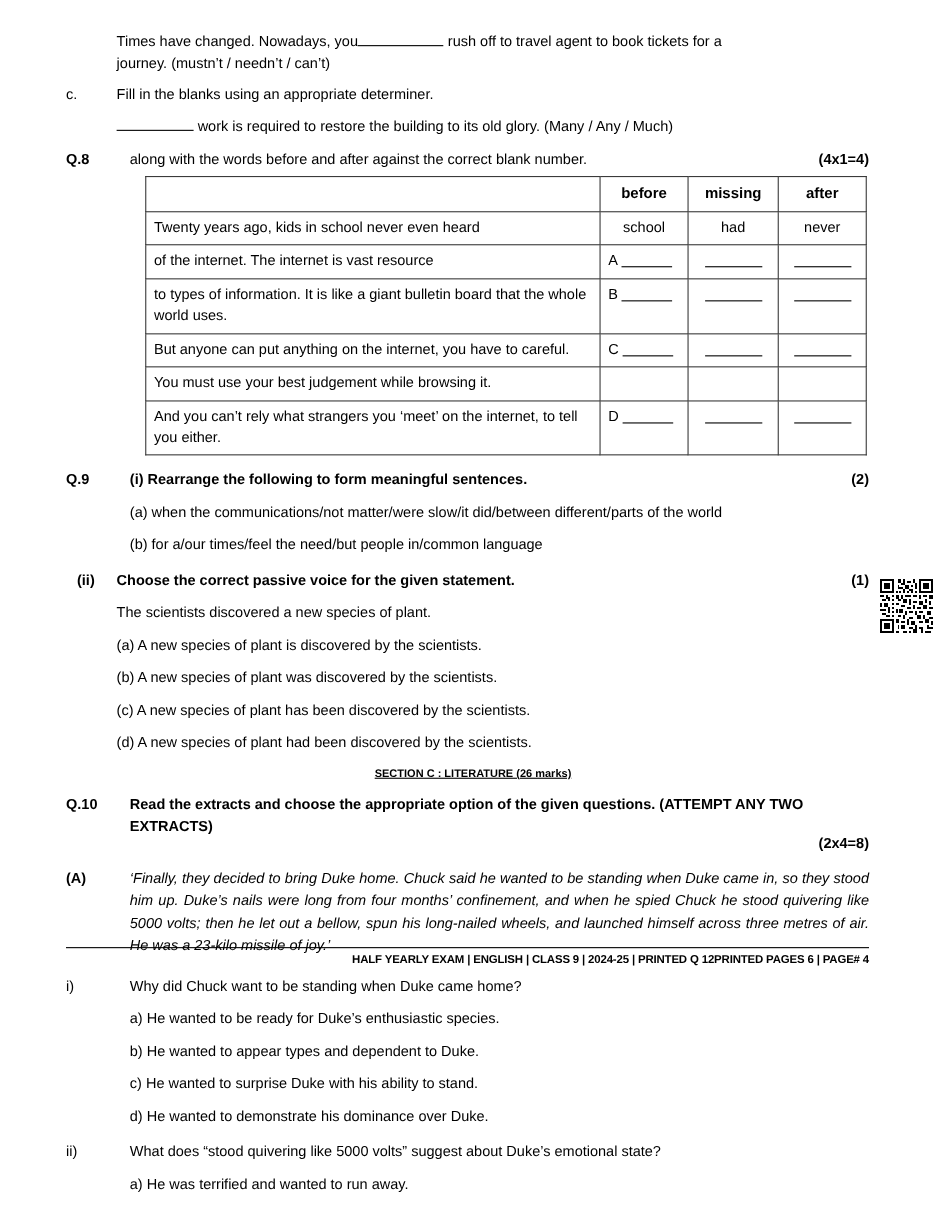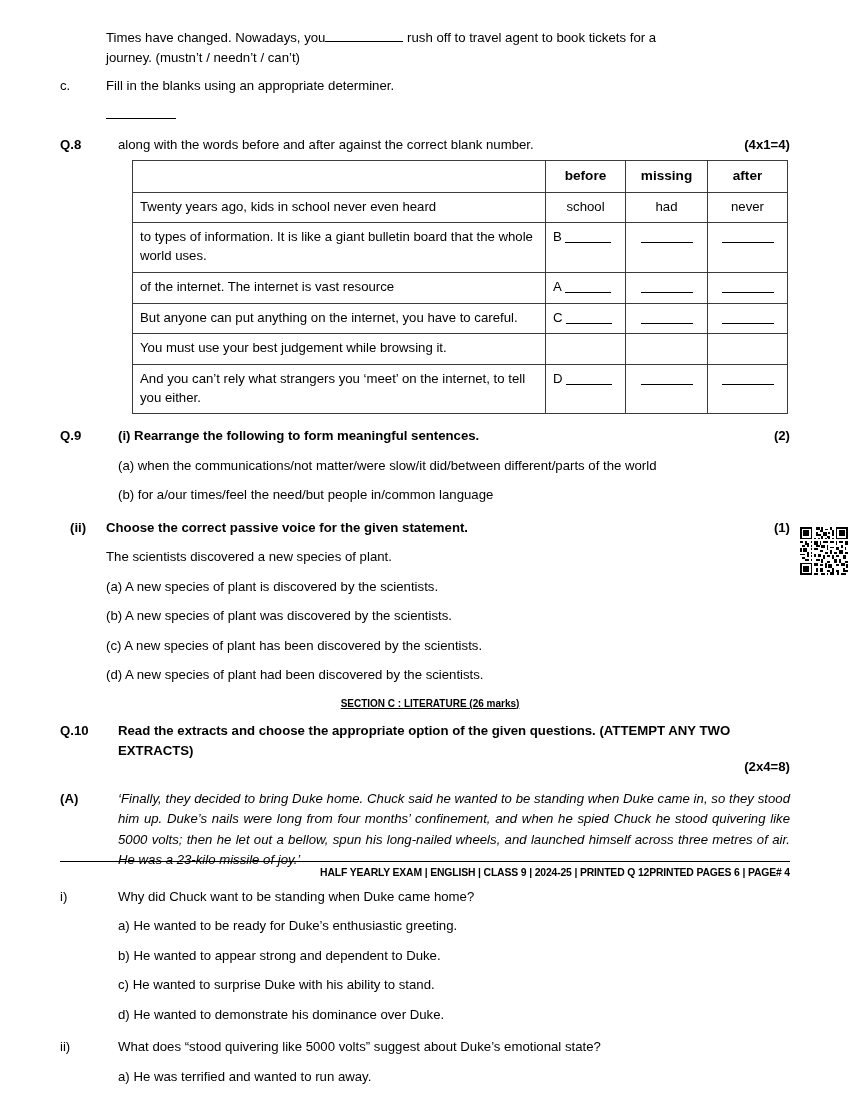--- a/index.html
+++ b/index.html
@@ -151,21 +151,21 @@
     </div>
   </div>
 
   <div class="sp7"></div>
 
   <div class="qrow">
     <div class="qlabel">c.</div>
     <div class="qbody">
       <div>Fill in the blanks using an appropriate determiner.</div>
       <div class="sp9"></div>
-      <div><span class="blank-u blank-70"></span> </div>
+      <div><span class="blank-u blank-70"></span> <span>work is required to restore the building to its old glory. (Many / Any / Much)</span></div>
     </div>
   </div>
 
   <div class="sp9"></div>
 
   <div class="qrow">
     <div class="qlabel wide b">Q.8</div>
     <div class="qbody">
       <div><span class="marks">(4x1=4)</span><span>along with the words before and after against the correct blank number.</span></div>
     </div>
@@ -189,29 +189,29 @@
       </tr>
 
       <tr>
         <td>Twenty years ago, kids in school never even heard</td>
         <td class="ctr">school</td>
         <td class="ctr">had</td>
         <td class="ctr">never</td>
       </tr>
 
       <tr>
+        <td>of the internet. The internet is vast resource</td>
+        <td><span class="lbl-a">A</span><span class="tblank"></span></td>
+        <td class="ctr"><span class="tblank c"></span></td>
+        <td class="ctr"><span class="tblank c"></span></td>
+      </tr>
+
+      <tr>
         <td>to types of information. It is like a giant bulletin board that the whole world uses.</td>
         <td><span class="lbl-a">B</span><span class="tblank"></span></td>
-        <td class="ctr"><span class="tblank c"></span></td>
-        <td class="ctr"><span class="tblank c"></span></td>
-      </tr>
-
-      <tr>
-        <td>of the internet. The internet is vast resource</td>
-        <td><span class="lbl-a">A</span><span class="tblank"></span></td>
         <td class="ctr"><span class="tblank c"></span></td>
         <td class="ctr"><span class="tblank c"></span></td>
       </tr>
 
       <tr>
         <td>But anyone can put anything on the internet, you have to careful.</td>
         <td><span class="lbl-a">C</span><span class="tblank"></span></td>
         <td class="ctr"><span class="tblank c"></span></td>
         <td class="ctr"><span class="tblank c"></span></td>
       </tr>
@@ -284,23 +284,23 @@
     <div class="qbody it just">‘Finally, they decided to bring Duke home. Chuck said he wanted to be standing when Duke came in, so they stood him up. Duke’s nails were long from four months’ confinement, and when he spied Chuck he stood quivering like 5000 volts; then he let out a bellow, spun his long-nailed wheels, and launched himself across three metres of air. He was a 23-kilo missile of joy.’</div>
   </div>
 
   <div class="sp16"></div>
 
   <div class="qrow">
     <div class="qlabel wide">i)</div>
     <div class="qbody">
       <div>Why did Chuck want to be standing when Duke came home?</div>
       <div class="sp9"></div>
-      <div>a) He wanted to be ready for Duke’s enthusiastic greeting.</div>
-      <div class="sp9"></div>
-      <div>b) He wanted to appear strong and dependent to Duke.</div>
+      <div>a) He wanted to be ready for Duke’s enthusiastic species.</div>
+      <div class="sp9"></div>
+      <div>b) He wanted to appear types and dependent to Duke.</div>
       <div class="sp9"></div>
       <div>c) He wanted to surprise Duke with his ability to stand.</div>
       <div class="sp9"></div>
       <div>d) He wanted to demonstrate his dominance over Duke.</div>
     </div>
   </div>
 
   <div class="sp12"></div>
 
   <div class="qrow">

